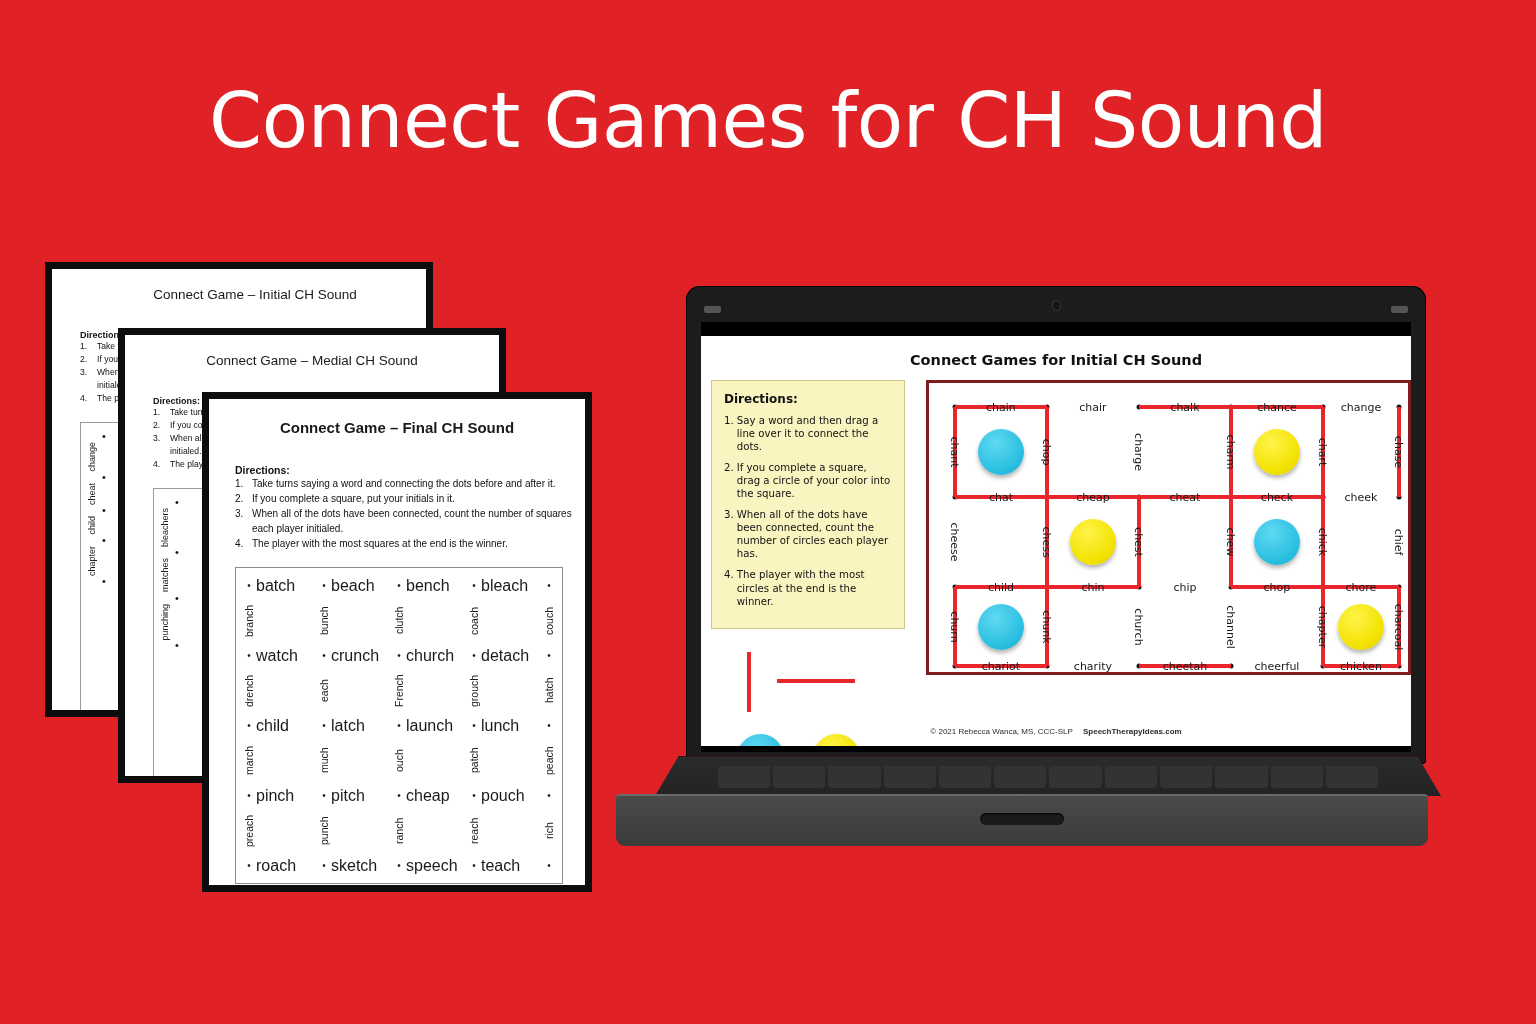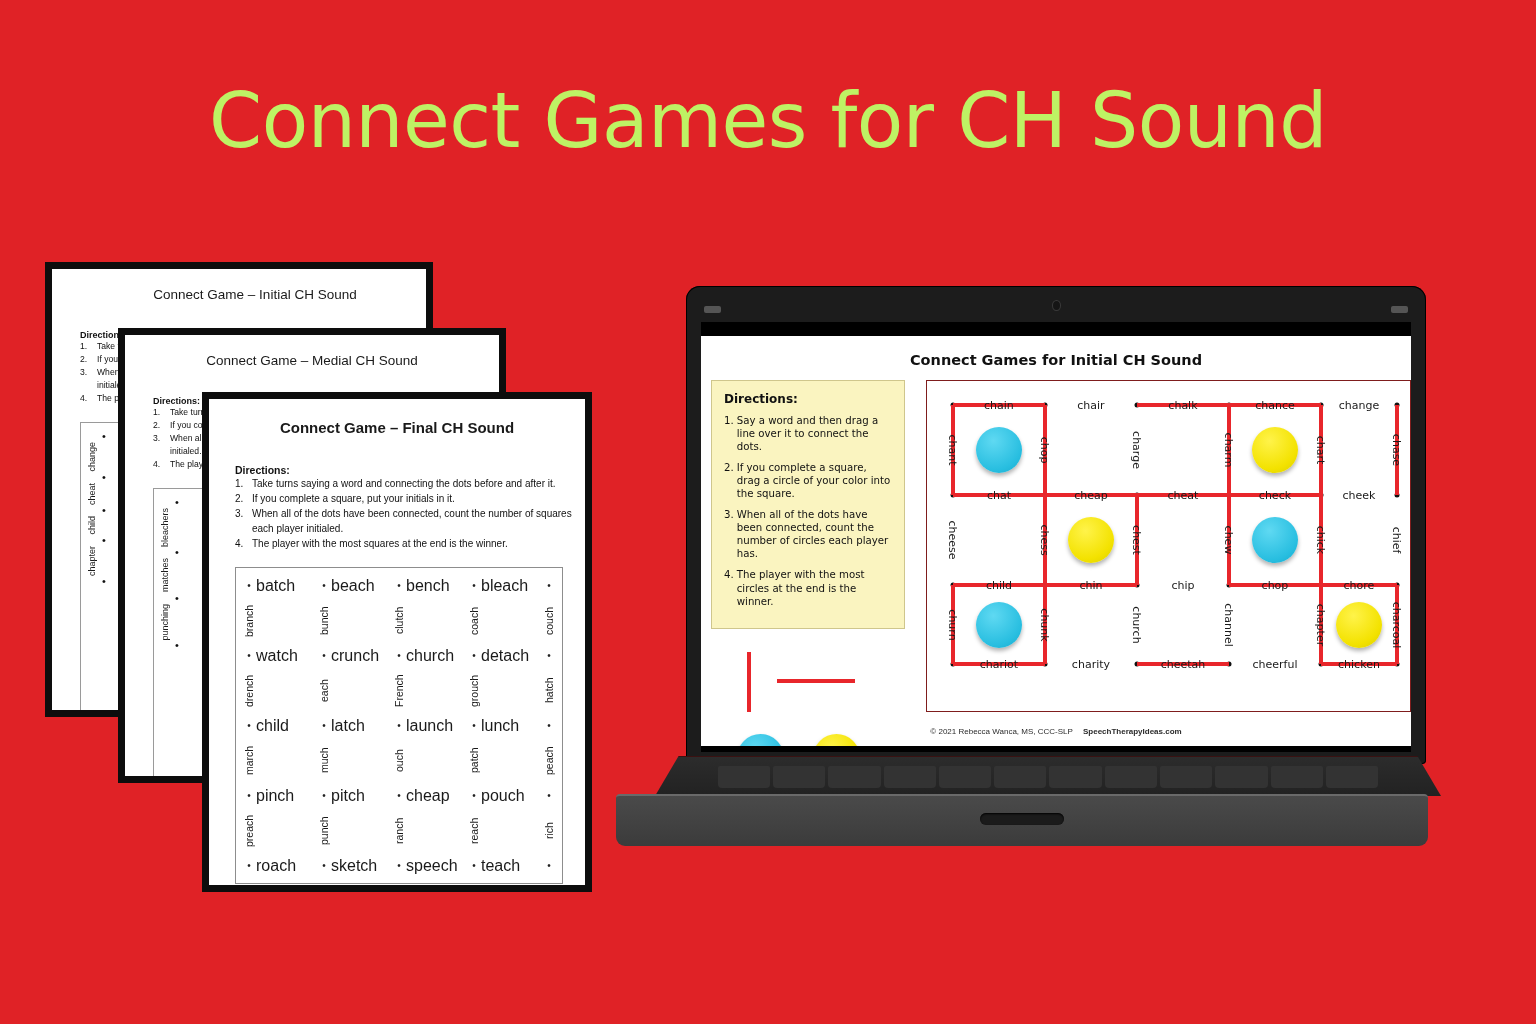--- a/index.html
+++ b/index.html
@@ -11,21 +11,21 @@
     overflow: hidden;
   }
 
   
   .page-title {
     position: absolute;
     top: 76px;
     left: 0;
     width: 1536px;
     text-align: center;
-    color: #bef264;
+    color: #ffffff;
     font-size: 76px;
     font-weight: 400;
     letter-spacing: -0.5px;
     font-family: "DejaVu Sans", sans-serif;
     white-space: nowrap;
   }
 
   
   .paper {
     position: absolute;
@@ -162,22 +162,22 @@
   .pal-circle {
     position: absolute; top: 82px; width: 47px; height: 47px; border-radius: 50%;
     box-shadow: 0 3px 4px rgba(0,0,0,0.35);
   }
   .pal-circle.cyan { left: 12px; background: radial-gradient(circle at 38% 30%, #5FD9F2, #28BEE0 68%, #18A9CC); }
   .pal-circle.yellow { left: 88px; background: radial-gradient(circle at 38% 30%, #FFF34A, #F3E200 66%, #D9CC00); }
 
   
   .board {
     position: relative; margin-left: 14px;
-    width: 492px; height: 332px;
-    border: 1px solid #7f1d1d; background: #fff;
+    width: 492px; height: 295px;
+    border: 3px solid #7f1d1d; background: #fff;
   }
   .bd-word {
     position: absolute; font-size: 11px; color: #1a1a1a;
     font-family: "DejaVu Sans", sans-serif;
     white-space: nowrap; transform: translate(-50%, -50%);
   }
   .bd-word.vert { writing-mode: vertical-rl; }
   .bd-dot {
     position: absolute; width: 5px; height: 5px; border-radius: 50%;
     background: #111; transform: translate(-50%, -50%);

